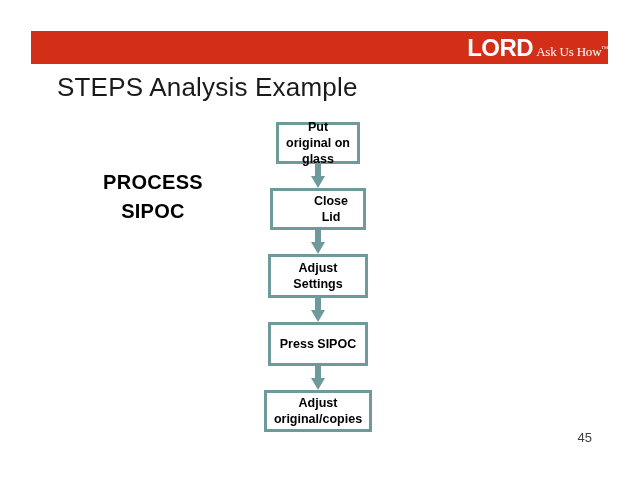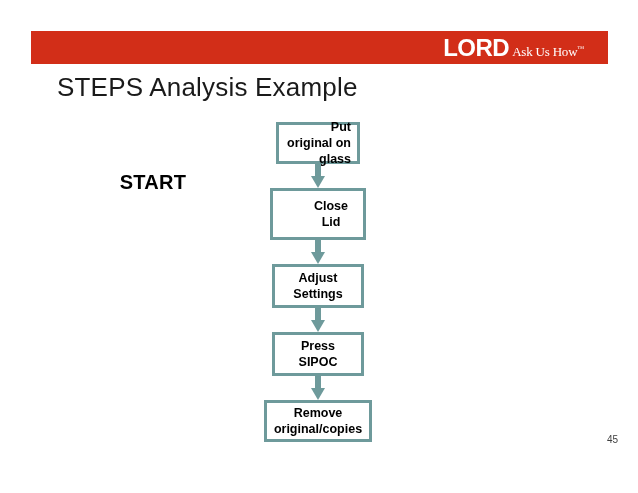--- a/index.html
+++ b/index.html
@@ -20,21 +20,21 @@
   .header-band {
     position: absolute;
     left: 31px;
     top: 31px;
     width: 577px;
     height: 33px;
     background: #d22e18;
   }
   .logo-wrap {
     position: absolute;
-    right: 24px;
+    right: 0;
     top: 50%;
     transform: translateY(-50%);
     display: flex;
     align-items: baseline;
     white-space: nowrap;
   }
   .logo-lord {
     font-family: "Liberation Sans", sans-serif;
     font-weight: bold;
     font-size: 24px;
@@ -102,23 +102,23 @@
     color: #000000;
     font-size: 12.5px;
     font-weight: bold;
     line-height: 1.28;
     text-align: center;
     display: flex;
     align-items: center;
     justify-content: center;
     padding: 3px 6px;
   }
-  .flow-box.w-wide   { width: 84px; height: 42px; text-align: right; }
-  .flow-box.w-narrow { width:  96px; height: 52px; padding-left: 32px; }
-  .flow-box.w-mid    { width: 92px; height: 44px; }
+  .flow-box.w-wide   { width: 84px; height: 42px; }
+  .flow-box.w-narrow { width:  96px; height: 42px; padding-left: 32px; }
+  .flow-box.w-mid    { width: 100px; height: 44px; }
   .flow-box.w-last   { width: 108px; height: 42px; }
 
   .flow-arrow {
     width: 14px;
     height: 24px;
     position: relative;
   }
   .flow-arrow .shaft {
     position: absolute;
     left: 50%;
@@ -136,40 +136,41 @@
     width: 0;
     height: 0;
     border-left: 7px solid transparent;
     border-right: 7px solid transparent;
     border-top: 12px solid #6e9a9b;
   }
 
   
   .slide-number {
     position: absolute;
-    right: 20px;
+    right: 46px;
     bottom: 48px;
-    font-size: 10px;
+    font-size: 13px;
     color: #404040;
   }
 </style>
 </head>
 <body>
 
 <div class="header-band">
   <div class="logo-wrap">
     <span class="logo-lord">LORD</span>
     <span class="logo-tag"><span>Ask Us How</span><span class="logo-tm">™</span></span>
   </div>
 </div>
 
 <div class="slide-title">STEPS Analysis Example</div>
 
 <div class="process-label">
-  <div>START</div>
+  <div>PROCESS</div>
+  <div>SIPOC</div>
 </div>
 
 <div class="flow">
 
   <div class="flow-box w-wide">Put original on glass</div>
 
   <div class="flow-arrow">
     <span class="shaft"></span>
     <span class="head"></span>
   </div>
@@ -188,17 +189,17 @@
     <span class="head"></span>
   </div>
 
   <div class="flow-box w-mid">Press SIPOC</div>
 
   <div class="flow-arrow">
     <span class="shaft"></span>
     <span class="head"></span>
   </div>
 
-  <div class="flow-box w-last">Remove original/copies</div>
+  <div class="flow-box w-last">Adjust original/copies</div>
 
 </div>
 
 <div class="slide-number">45</div>
 
 </body></html>

